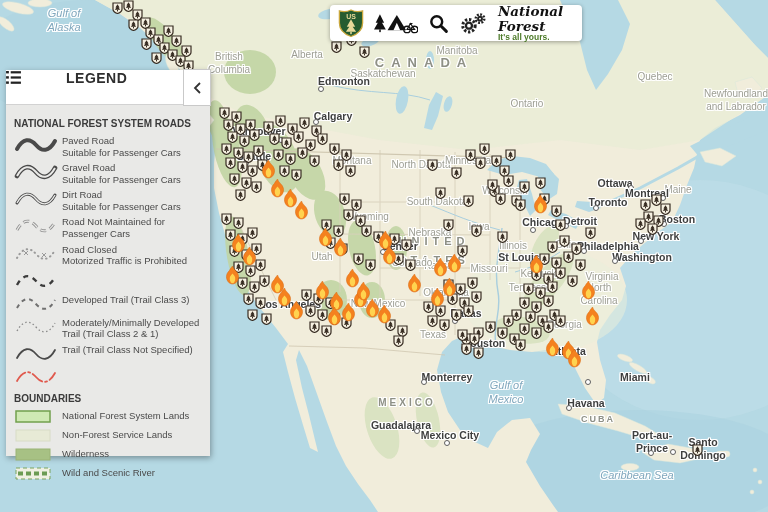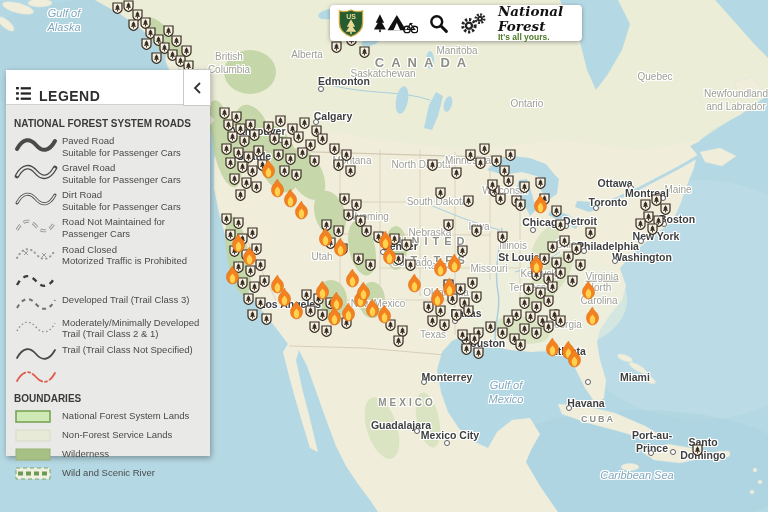--- a/index.html
+++ b/index.html
@@ -22,21 +22,21 @@
   
   #toolbar{position:absolute;left:330px;top:5px;width:252px;height:36px;background:#fff;border-radius:4px;
     box-shadow:0 1px 4px rgba(0,0,0,.35);z-index:6;display:flex;align-items:center;padding:0 8px;box-sizing:border-box;gap:10px;}
   .tb-btn{display:flex;align-items:center;justify-content:center;cursor:pointer;}
   #brand{margin-left:2px;line-height:1.05;}
   #brand-title{font-family:"DejaVu Serif",serif;font-style:italic;font-weight:bold;font-size:13.5px;color:#111;}
   #brand-tagline{font-size:8.5px;font-weight:bold;color:#4c7a28;}
   
   #legend{position:absolute;left:6px;top:70px;width:204px;height:386px;background:#e9e9e7;z-index:7;
     box-shadow:1px 2px 6px rgba(0,0,0,.35);}
-  #legend-header{height:34px;background:#fff;border-bottom:1px solid #d2d2d2;display:flex;align-items:flex-end;padding-left:10px;position:relative;}
+  #legend-header{height:34px;background:#fff;border-bottom:1px solid #d2d2d2;display:flex;align-items:flex-start;position:relative;gap:37px;}
   #legend-title{font-size:14px;font-weight:bold;color:#2e2e2e;letter-spacing:.5px;margin-left:8px;}
   #legend-collapse{position:absolute;right:-1px;top:-1px;width:26px;height:35px;background:#fff;border:1px solid #c9c9c9;
     display:flex;align-items:center;justify-content:center;cursor:pointer;}
   #legend-body{padding:6px 8px 4px 8px;}
   .lg-section-title{font-size:10px;font-weight:bold;color:#3b3b3b;margin:7px 0 5px 0;}
   .lg-item{display:flex;align-items:flex-start;margin-bottom:3px;}
   .lg-swatch{width:48px;flex:0 0 48px;display:flex;justify-content:flex-start;}
   .lg-label{font-size:9.5px;color:#4a4a4a;line-height:1.22;white-space:pre-line;padding-top:1px;}
 </style>
 </head>
@@ -169,21 +169,21 @@
       <div class="mlabel k-state" style="left: 468px; top: 161px;">Minnesota</div>
       <div class="mlabel k-state" style="left: 505px; top: 191px;">Wisconsin</div>
       <div class="mlabel k-state" style="left: 479px; top: 227px;">Iowa</div>
       <div class="mlabel k-state" style="left: 430px; top: 233px;">Nebraska</div>
       <div class="mlabel k-state" style="left: 441px; top: 266px;">Kansas</div>
       <div class="mlabel k-state" style="left: 489px; top: 269px;">Missouri</div>
       <div class="mlabel k-state" style="left: 513px; top: 246px;">Illinois</div>
       <div class="mlabel k-state" style="left: 566px; top: 245px;">Ohio</div>
       <div class="mlabel k-state" style="left: 541px; top: 274px;">Kentucky</div>
       <div class="mlabel k-state" style="left: 533px; top: 288px;">Tennessee</div>
-      <div class="mlabel k-state" style="left: 602px; top: 277px; text-decoration: underline;">Virginia</div>
+      <div class="mlabel k-state" style="left: 602px; top: 277px;">Virginia</div>
       <div class="mlabel k-state" style="left: 599px; top: 294px;">North
 Carolina</div>
       <div class="mlabel k-state" style="left: 564px; top: 325px;">Georgia</div>
       <div class="mlabel k-state" style="left: 446px; top: 293px;">Oklahoma</div>
       <div class="mlabel k-state" style="left: 433px; top: 335px;">Texas</div>
       <div class="mlabel k-state" style="left: 352px; top: 161px;">Montana</div>
       <div class="mlabel k-state" style="left: 368px; top: 217px;">Wyoming</div>
       <div class="mlabel k-state" style="left: 322px; top: 257px;">Utah</div>
       <div class="mlabel k-state" style="left: 412px; top: 263px;">Colorado</div>
       <div class="mlabel k-state" style="left: 378px; top: 304px;">New Mexico</div>

